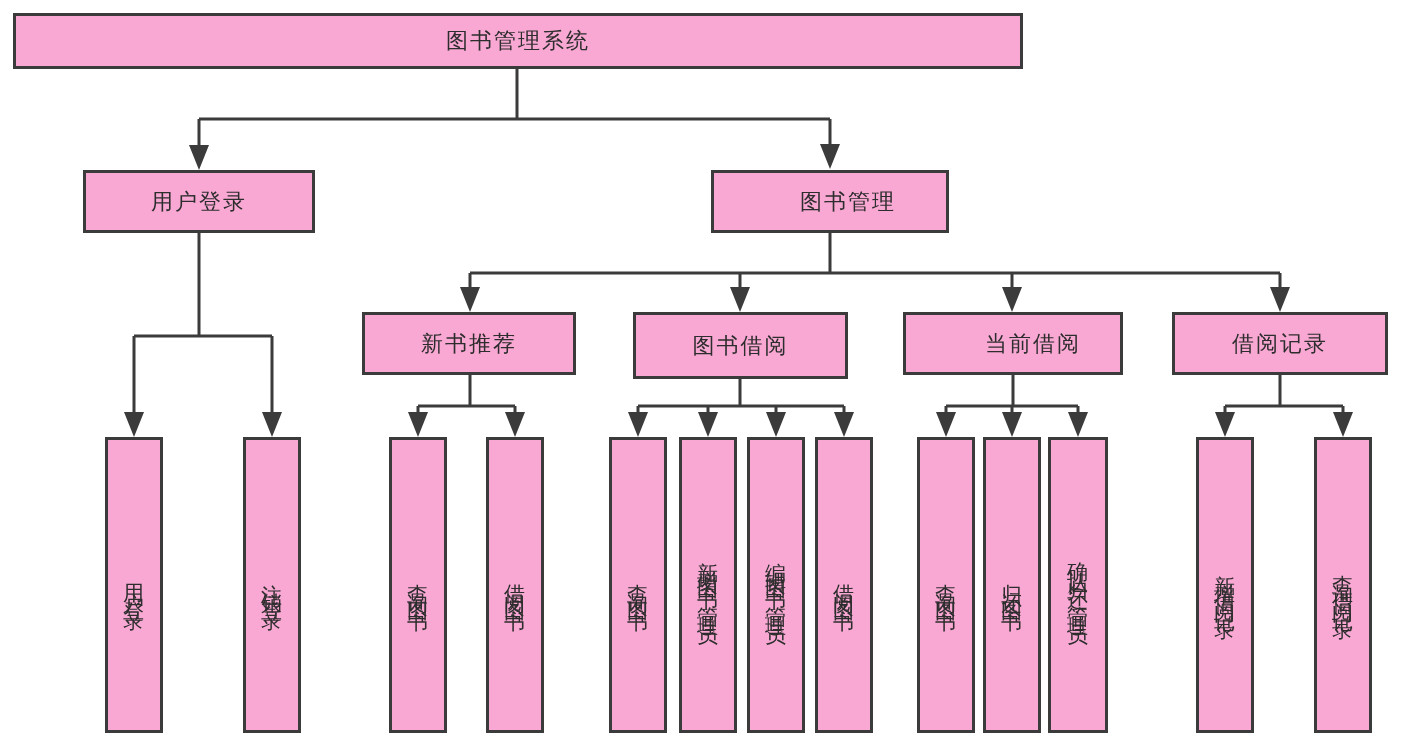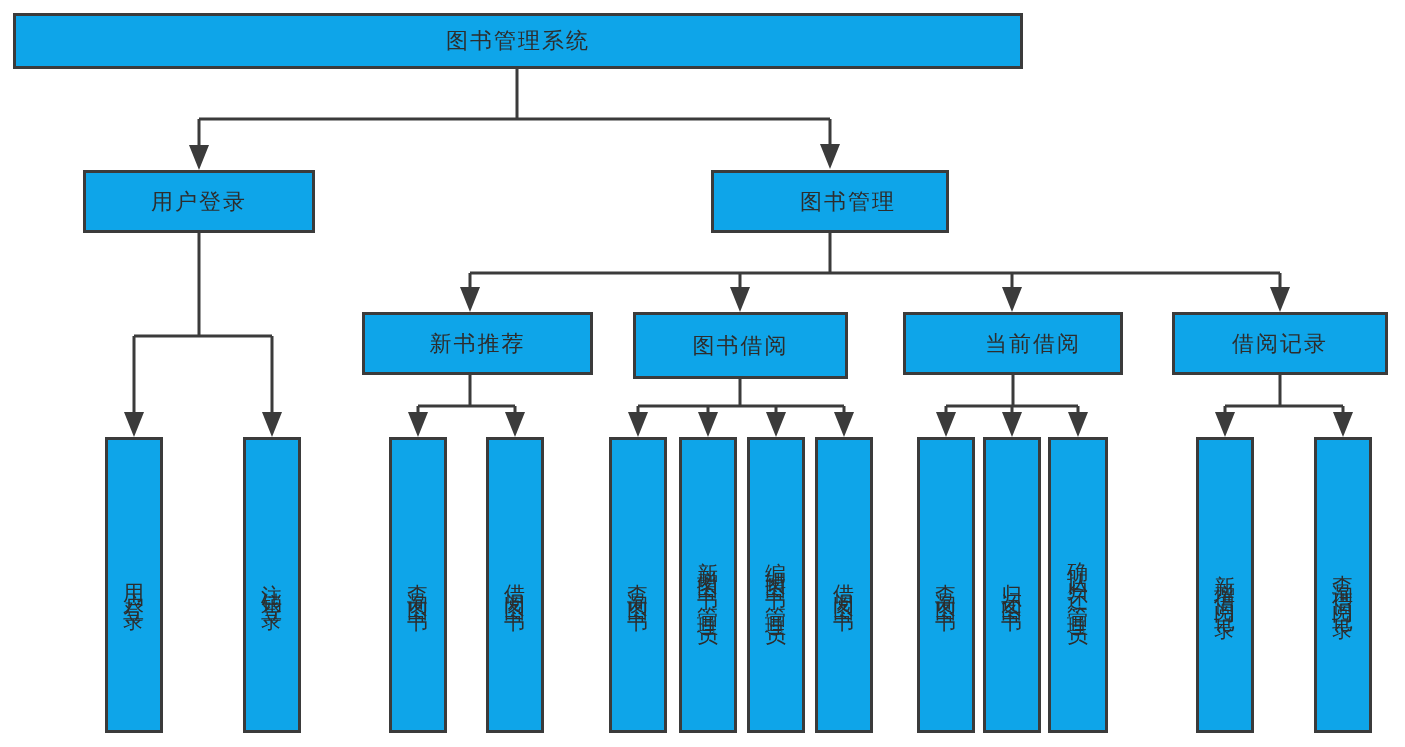--- a/index.html
+++ b/index.html
@@ -20,21 +20,21 @@
     left: 0;
     top: 0;
     width: 1405px;
     height: 747px;
     pointer-events: none;
   }
   .node {
     position: absolute;
     box-sizing: border-box;
     border: 3px solid #3b3b3b;
-    background: #0ea5e9;
+    background: #f9a8d4;
     display: flex;
     align-items: center;
     justify-content: center;
     color: #2d2d2d;
   }
   .h-node span {
     font-size: 22px;
     letter-spacing: 2px;
     white-space: nowrap;
   }
@@ -109,21 +109,21 @@
     <span>图书管理系统</span>
   </div>
 
   <div class="node h-node" style="left:83px; top:170px; width:232px; height:63px;">
     <span>用户登录</span>
   </div>
   <div class="node h-node" style="left:711px; top:170px; width:238px; height:63px;padding-left:36px;">
     <span>图书管理</span>
   </div>
 
-  <div class="node h-node" style="left:362px; top:312px; width:231px; height:63px;">
+  <div class="node h-node" style="left:362px; top:312px; width:214px; height:63px;">
     <span>新书推荐</span>
   </div>
   <div class="node h-node" style="left:633px; top:312px; width:215px; height:67px;">
     <span>图书借阅</span>
   </div>
   <div class="node h-node" style="left:903px; top:312px; width:220px; height:63px;padding-left:40px;">
     <span>当前借阅</span>
   </div>
   <div class="node h-node" style="left:1172px; top:312px; width:216px; height:63px;">
     <span>借阅记录</span>

